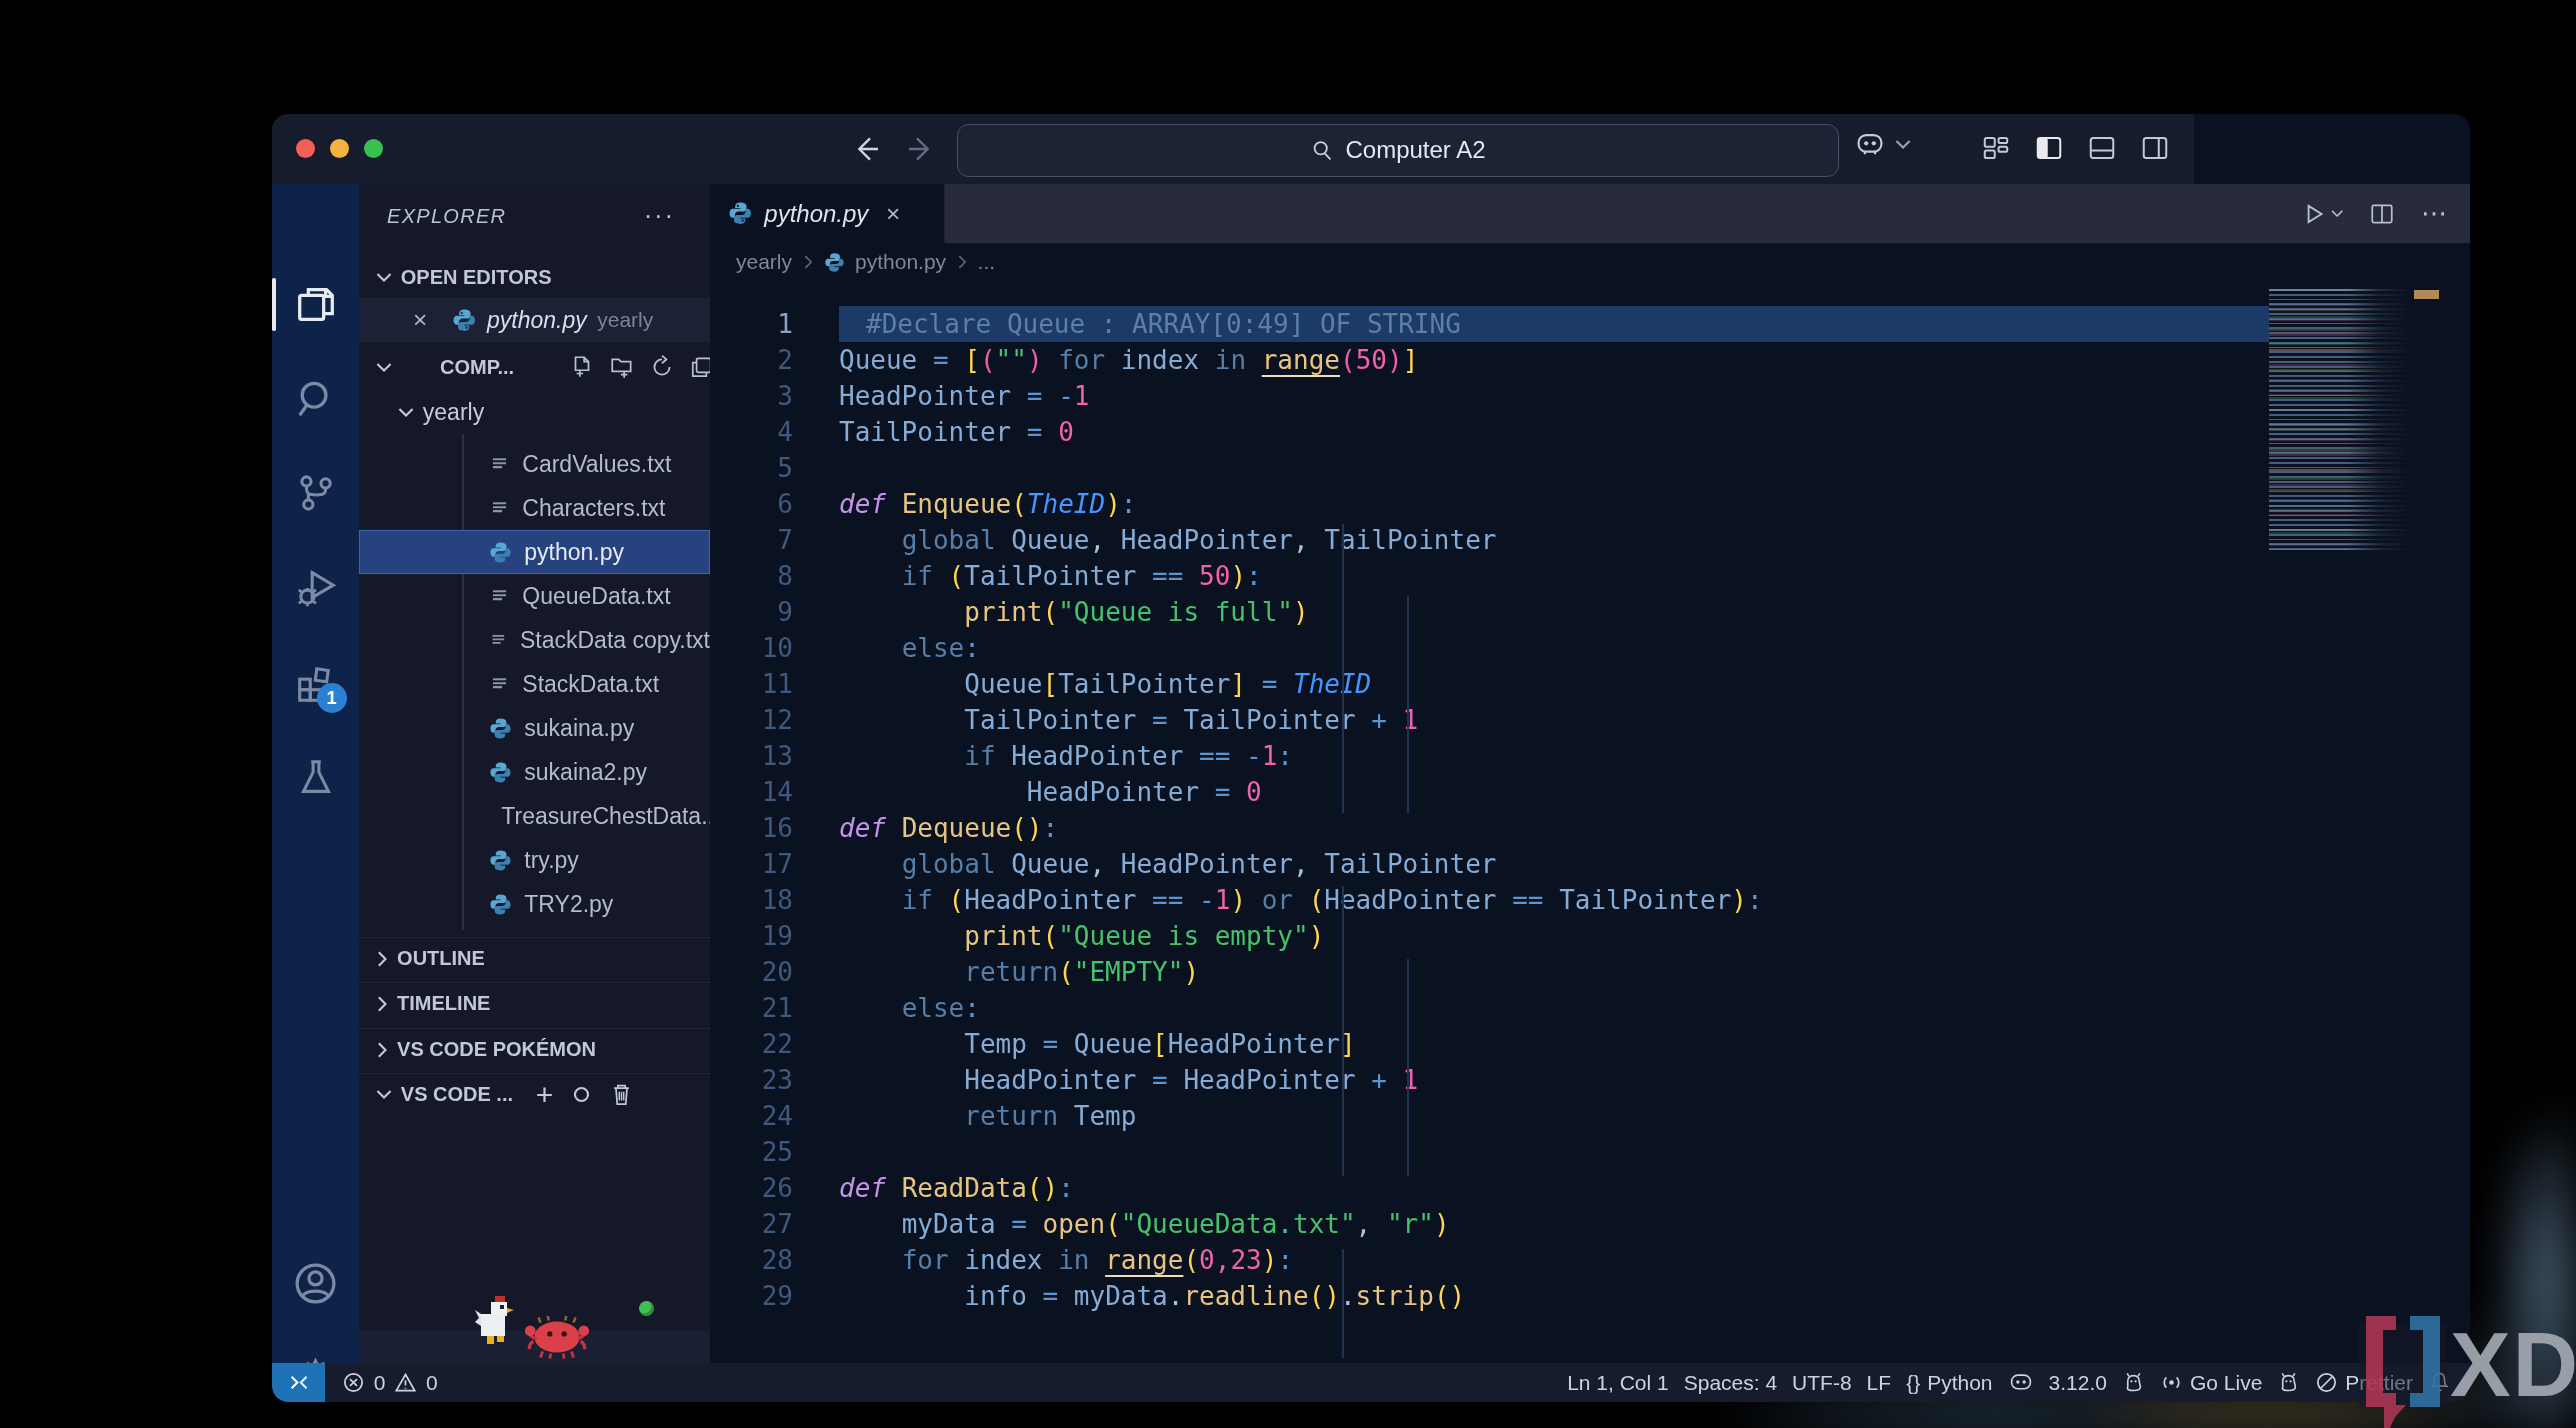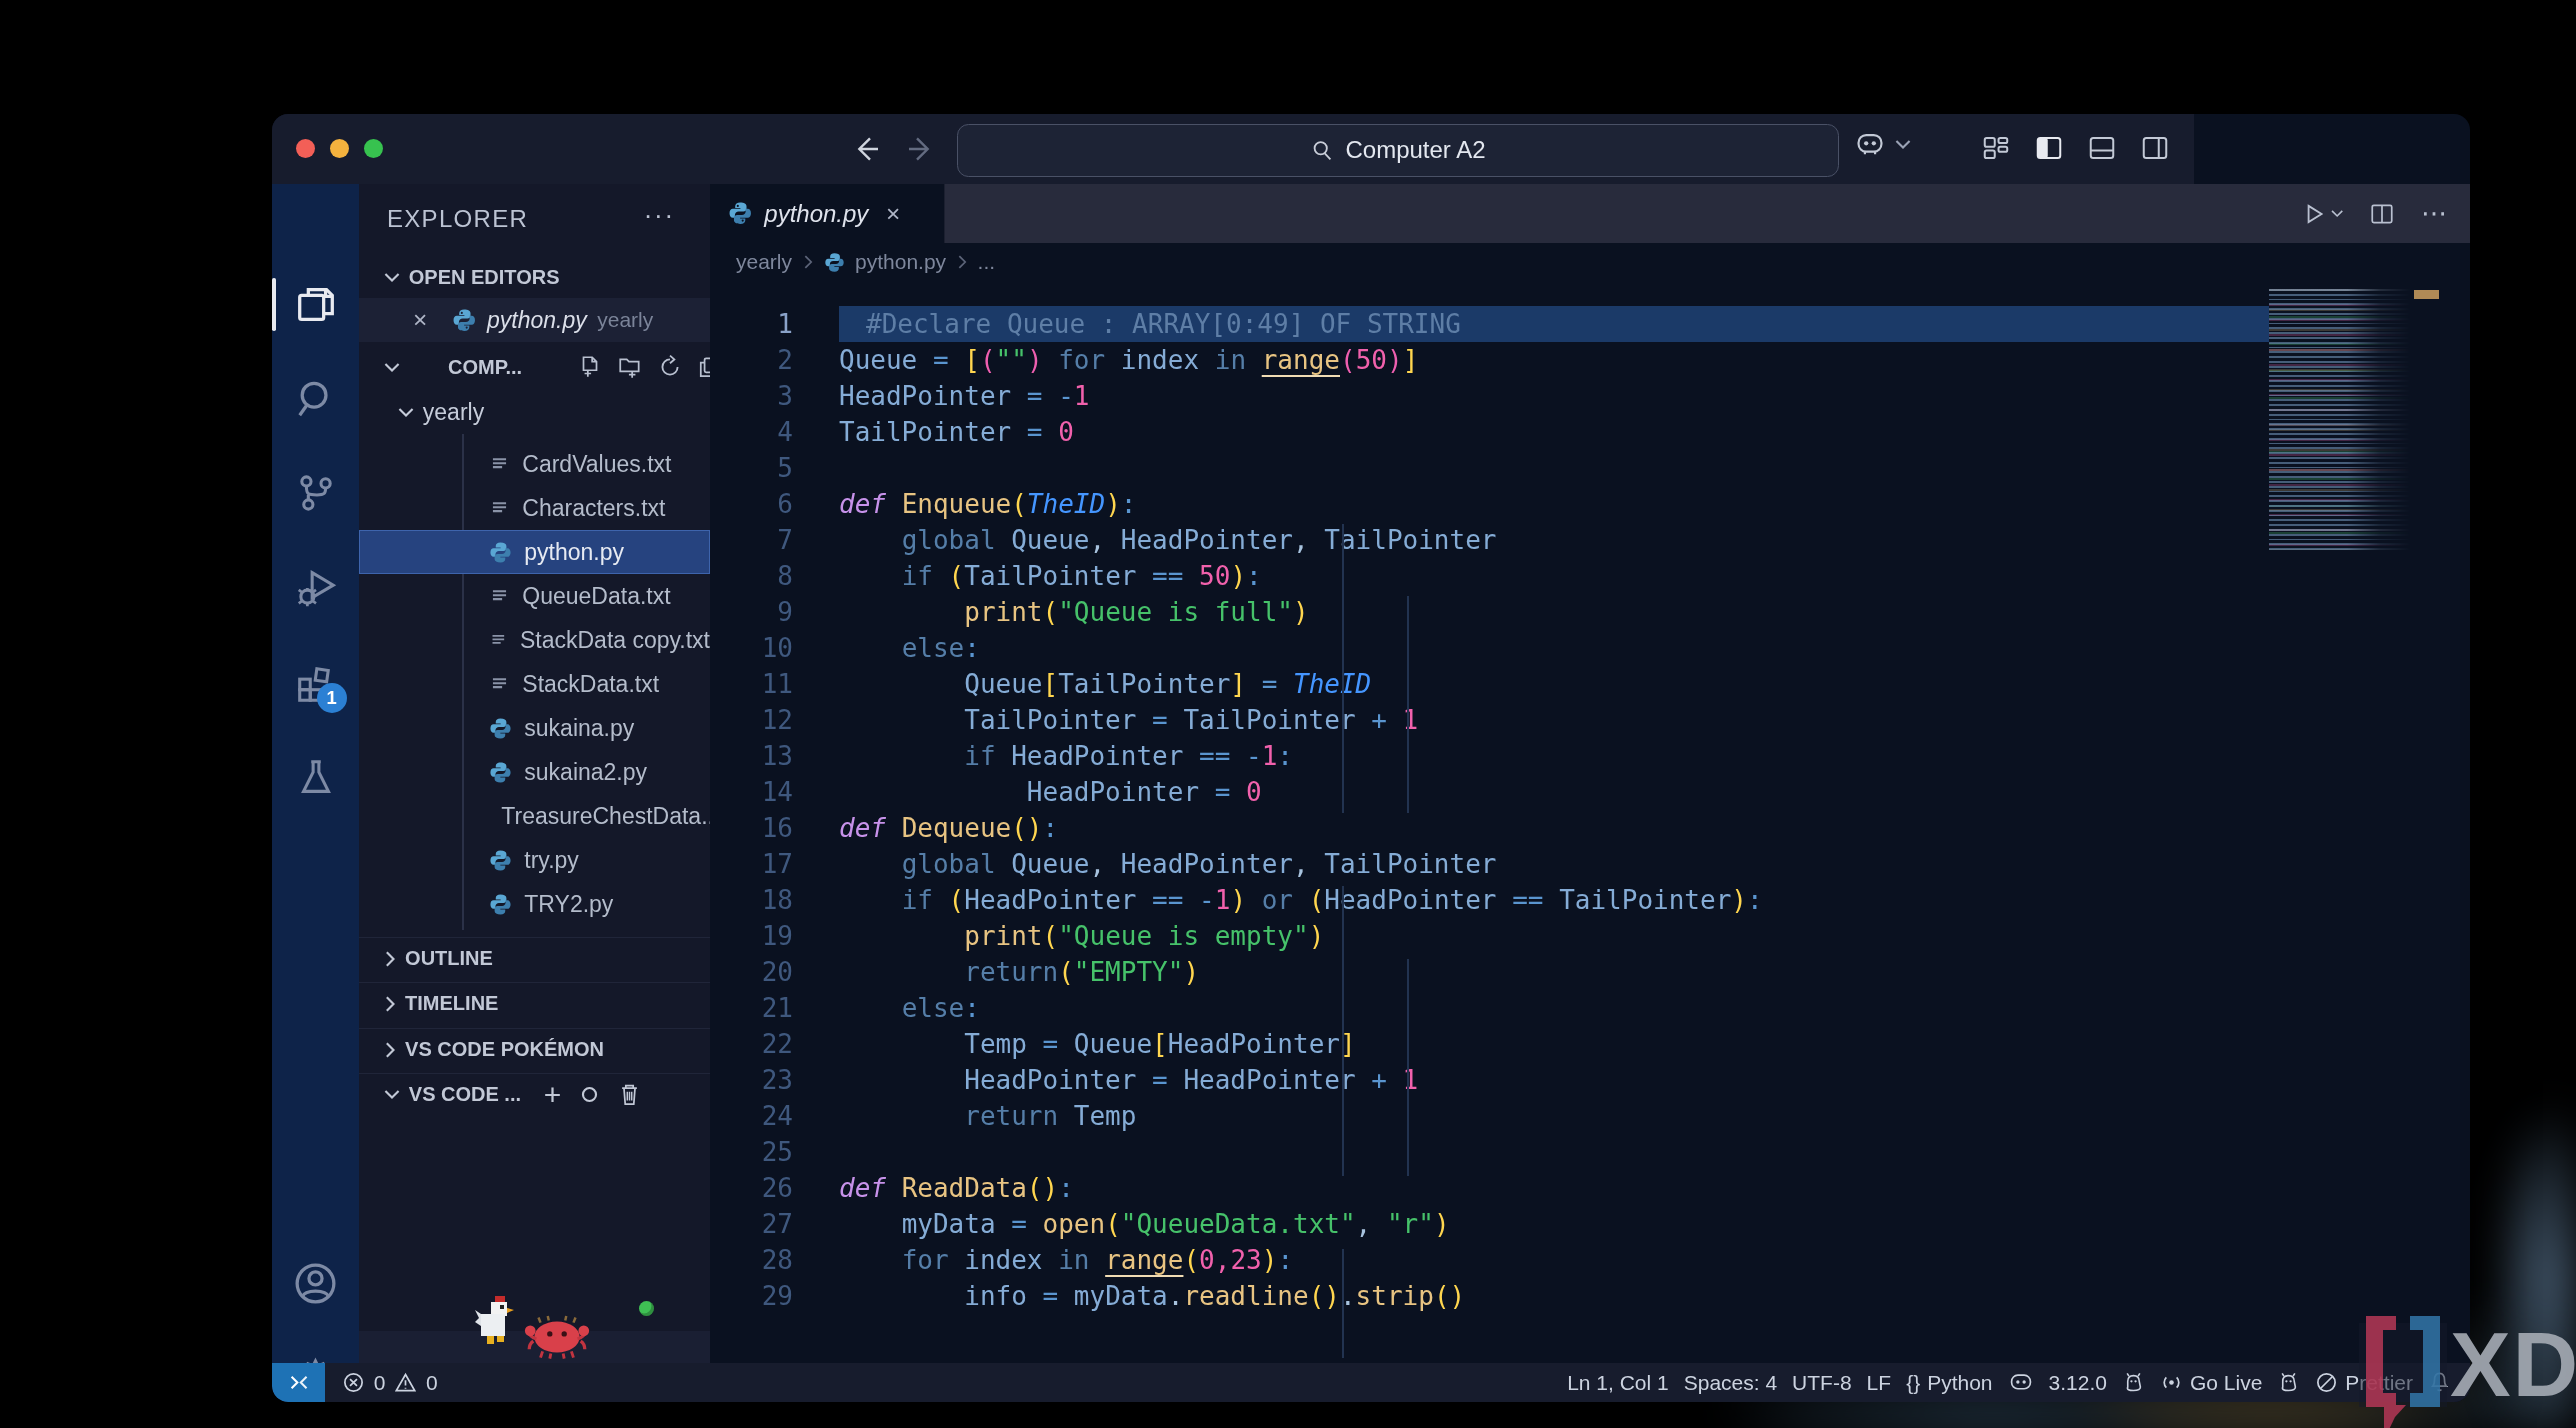--- a/index.html
+++ b/index.html
@@ -37,24 +37,24 @@
   
   .activitybar{left:0;top:70px;width:87px;height:1179px;background:#0e2349;}
   .ab-item{position:absolute;left:0;width:87px;height:70px;display:flex;align-items:center;justify-content:center;}
   .ab-active-ind{left:0;width:3.5px;background:#e8eaf0;border-radius:1.8px;}
   .badge{position:absolute;width:30px;height:30px;border-radius:50%;background:#2b80d4;color:#fff;
          font-size:18.4px;font-weight:bold;display:flex;align-items:center;justify-content:center;
          right:12.3px;bottom:5.3px;}
 
   
   .sidebar{left:87px;top:70px;width:351px;height:1179px;background:#141829;}
-  .sb-title{left:28px;top:21px;font-size:24px;letter-spacing:1.3px;color:#bcc3d3;}
+  .sb-title{left:28px;top:21px;font-size:20px;letter-spacing:1.3px;color:#bcc3d3;font-style:italic;}
   .sb-dots{right:35px;top:16px;color:#bcc3d3;font-size:26px;letter-spacing:1.8px;}
   .sec-head{position:absolute;left:0;width:351px;height:42px;display:flex;align-items:center;gap:8.8px;
-            font-weight:bold;font-size:20px;color:#c2c8d6;padding-left:25px;box-sizing:border-box;}
+            font-weight:bold;font-size:20px;color:#c2c8d6;padding-left:17px;box-sizing:border-box;}
   .sec-head .chev{flex:0 0 auto;}
   .openeditor-row{left:0;top:114px;width:351px;height:44px;background:#1c2135;display:flex;align-items:center;
                   gap:10.5px;padding-left:56px;box-sizing:border-box;font-size:23px;}
   .oe-name{font-style:italic;color:#dbdfe9;}
   .oe-detail{color:#7b8499;font-size:21px;}
   .head-icons{display:flex;gap:14px;margin-left:7px;color:#b9c0d0;align-items:center;}
   .folder-row{left:0;top:206px;width:351px;height:44px;display:flex;align-items:center;gap:8.8px;
               padding-left:39px;box-sizing:border-box;font-size:23px;color:#c6ccda;}
   #file-list{left:0;top:258px;width:351px;}
   .file-row{height:44px;display:flex;align-items:center;gap:12.3px;padding-left:130px;box-sizing:border-box;

